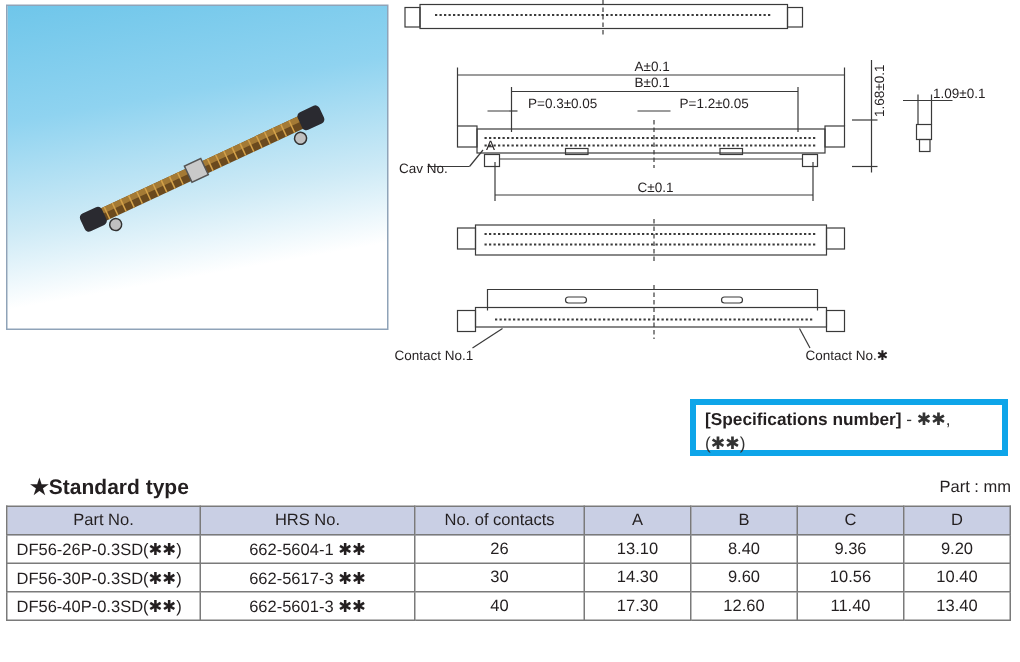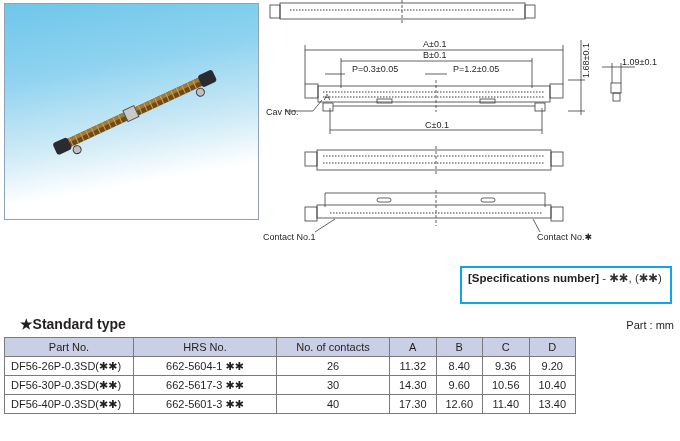--- a/index.html
+++ b/index.html
@@ -3,26 +3,26 @@
 <meta charset="utf-8">
 <style>
   html, body { margin:0; padding:0; background:#ffffff; }
   body { width:680px; height:441px; position:relative; overflow:hidden;
          font-family:"Liberation Sans", sans-serif; color:#231f20; }
   .photo { position:absolute; left:4px; top:3px; width:255px; height:217px;
            border:1px solid #8fa3b8; box-sizing:border-box;
            background:linear-gradient(170deg, #6fc6ea 0%, #8fd3f0 30%, #cdeaf6 58%, #ffffff 78%); overflow:hidden; }
   .drawings { position:absolute; left:255px; top:0; width:425px; height:250px; }
   .spec-box { position:absolute; left:460px; top:266px; width:212px; height:38px;
-              border:2px solid #0ea5e9; box-sizing:border-box; padding:2px 6px; font-size:11.5px; line-height:16px; }
+              border:4px solid #0ea5e9; box-sizing:border-box; padding:2px 6px; font-size:11.5px; line-height:16px; }
   .spec-box .title { font-weight:bold; }
   .spec-box .suffix { color:#333; }
   .section-title { position:absolute; left:20px; top:316px; font-size:14px; font-weight:bold; }
   .unit { position:absolute; right:6px; top:319px; font-size:11px; }
-  table.std { position:absolute; left:4px; top:337px; width:572px; border-collapse:collapse;
+  table.std { position:absolute; left:4px; top:337px; width:670px; border-collapse:collapse;
               font-size:11px; }
   table.std th, table.std td { border:1px solid #7a7a7a; height:18px; padding:0 6px; text-align:center; }
   table.std th { background:#c9cfe4; font-weight:normal; }
   table.std td.left { text-align:left; }
   .lbl { font-family:"Liberation Sans", sans-serif; font-size:9px; fill:#231f20; }
 </style>
 </head>
 <body>
 
 <div class="photo">
@@ -159,21 +159,21 @@
       <th>B</th>
       <th>C</th>
       <th>D</th>
     </tr>
   </thead>
   <tbody>
     <tr>
       <td class="left">DF56-26P-0.3SD(✱✱)</td>
       <td>662-5604-1 ✱✱</td>
       <td>26</td>
-      <td>11.32</td>
+      <td>13.10</td>
       <td>8.40</td>
       <td>9.36</td>
       <td>9.20</td>
     </tr>
     <tr>
       <td class="left">DF56-30P-0.3SD(✱✱)</td>
       <td>662-5617-3 ✱✱</td>
       <td>30</td>
       <td>14.30</td>
       <td>9.60</td>

